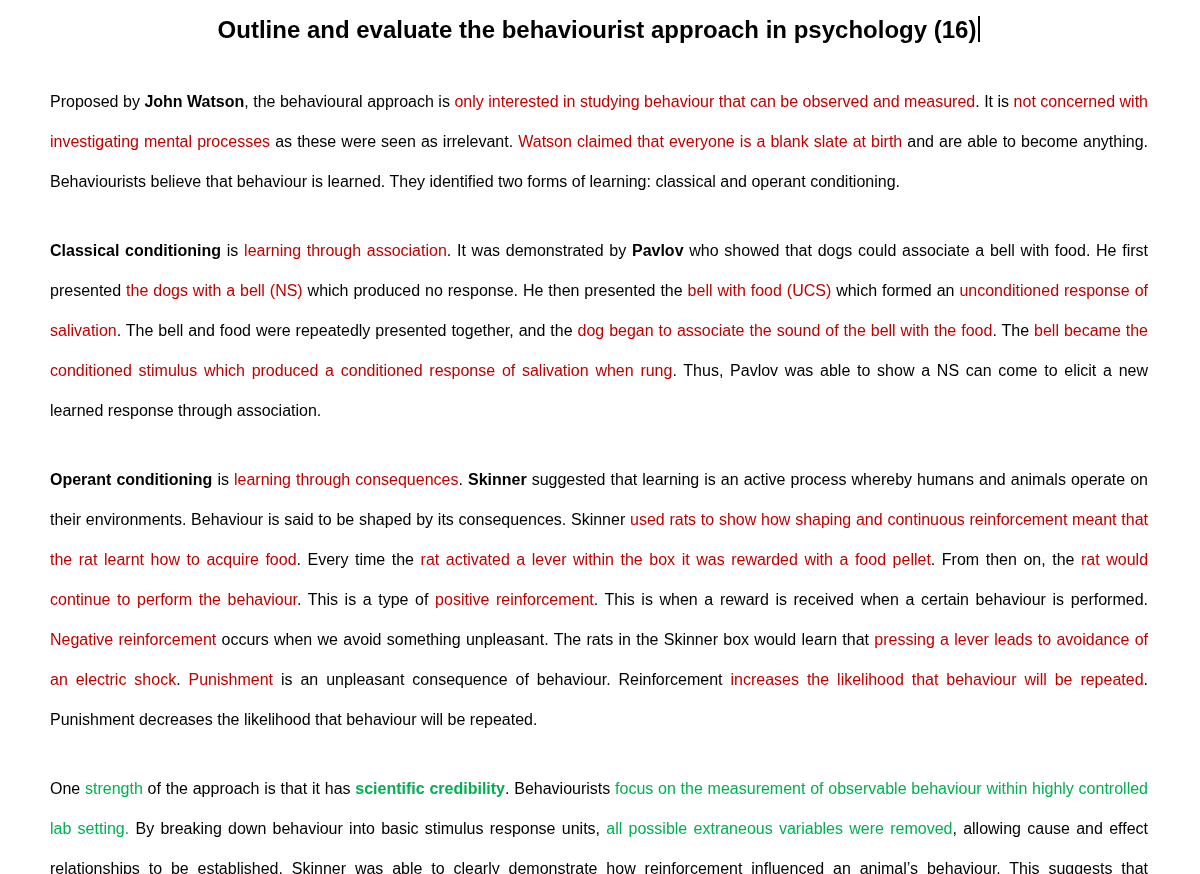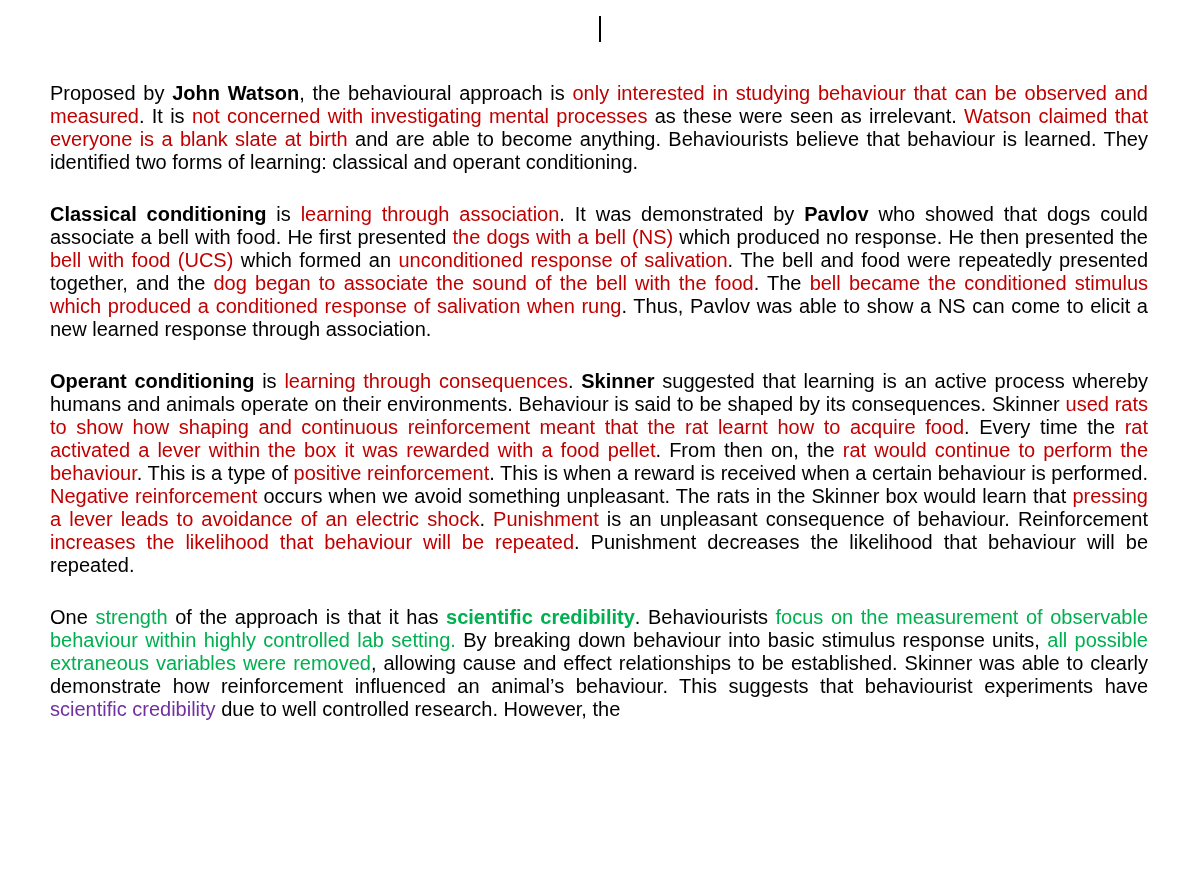--- a/index.html
+++ b/index.html
@@ -24,31 +24,31 @@
   }
   .caret {
     display: inline-block;
     width: 2px;
     height: 26px;
     background: #000000;
     vertical-align: -4px;
     margin-left: 2px;
   }
   .para {
-    font-size: 20px;
-    line-height: 23px;
+    font-size: 16px;
+    line-height: 40px;
     text-align: justify;
     margin-bottom: 29px;
   }
 </style>
 </head>
 <body>
 
 <div class="page">
-  <div class="title-row"><span class="caret"></span></div>
+  <div class="title-row"><span>Outline and evaluate the behaviourist approach in psychology (16)</span><span class="caret"></span></div>
 
   <p class="para"><span style="color: rgb(0, 0, 0);">Proposed by </span><span style="color: rgb(0, 0, 0); font-weight: 700;">John Watson</span><span style="color: rgb(0, 0, 0);">, the behavioural approach is </span><span style="color: rgb(192, 0, 0);">only interested in studying behaviour that can be observed and measured</span><span style="color: rgb(0, 0, 0);">. It is </span><span style="color: rgb(192, 0, 0);">not concerned with investigating mental processes</span><span style="color: rgb(0, 0, 0);"> as these were seen as irrelevant. </span><span style="color: rgb(192, 0, 0);">Watson claimed that everyone is a blank slate at birth</span><span style="color: rgb(0, 0, 0);"> and are able to become anything. Behaviourists believe that behaviour is learned. They identified two forms of learning: classical and operant conditioning.</span></p>
 
   <p class="para"><span style="color: rgb(0, 0, 0); font-weight: 700;">Classical conditioning</span><span style="color: rgb(0, 0, 0);"> is </span><span style="color: rgb(192, 0, 0);">learning through association</span><span style="color: rgb(0, 0, 0);">. It was demonstrated by </span><span style="color: rgb(0, 0, 0); font-weight: 700;">Pavlov</span><span style="color: rgb(0, 0, 0);"> who showed that dogs could associate a bell with food. He first presented </span><span style="color: rgb(192, 0, 0);">the dogs with a bell (NS)</span><span style="color: rgb(0, 0, 0);"> which produced no response. He then presented the </span><span style="color: rgb(192, 0, 0);">bell with food (UCS)</span><span style="color: rgb(0, 0, 0);"> which formed an </span><span style="color: rgb(192, 0, 0);">unconditioned response of salivation</span><span style="color: rgb(0, 0, 0);">. The bell and food were repeatedly presented together, and the </span><span style="color: rgb(192, 0, 0);">dog began to associate the sound of the bell with the food</span><span style="color: rgb(0, 0, 0);">. The </span><span style="color: rgb(192, 0, 0);">bell became the conditioned stimulus which produced a conditioned response of salivation when rung</span><span style="color: rgb(0, 0, 0);">. Thus, Pavlov was able to show a NS can come to elicit a new learned response through association.</span></p>
 
   <p class="para"><span style="color: rgb(0, 0, 0); font-weight: 700;">Operant conditioning</span><span style="color: rgb(0, 0, 0);"> is </span><span style="color: rgb(192, 0, 0);">learning through consequences</span><span style="color: rgb(0, 0, 0);">. </span><span style="color: rgb(0, 0, 0); font-weight: 700;">Skinner</span><span style="color: rgb(0, 0, 0);"> suggested that learning is an active process whereby humans and animals operate on their environments. Behaviour is said to be shaped by its consequences. Skinner </span><span style="color: rgb(192, 0, 0);">used rats to show how shaping and continuous reinforcement meant that the rat learnt how to acquire food</span><span style="color: rgb(0, 0, 0);">. Every time the </span><span style="color: rgb(192, 0, 0);">rat activated a lever within the box it was rewarded with a food pellet</span><span style="color: rgb(0, 0, 0);">. From then on, the </span><span style="color: rgb(192, 0, 0);">rat would continue to perform the behaviour</span><span style="color: rgb(0, 0, 0);">. This is a type of </span><span style="color: rgb(192, 0, 0);">positive reinforcement</span><span style="color: rgb(0, 0, 0);">. This is when a reward is received when a certain behaviour is performed.  </span><span style="color: rgb(192, 0, 0);">Negative reinforcement</span><span style="color: rgb(0, 0, 0);"> occurs when we avoid something unpleasant. The rats in the Skinner box would learn that </span><span style="color: rgb(192, 0, 0);">pressing a lever leads to avoidance of an electric shock</span><span style="color: rgb(0, 0, 0);">. </span><span style="color: rgb(192, 0, 0);">Punishment</span><span style="color: rgb(0, 0, 0);"> is an unpleasant consequence of behaviour. Reinforcement </span><span style="color: rgb(192, 0, 0);">increases the likelihood that behaviour will be repeated</span><span style="color: rgb(0, 0, 0);">. Punishment decreases the likelihood that behaviour will be repeated.</span></p>
 
   <p class="para"><span style="color: rgb(0, 0, 0);">One </span><span style="color: rgb(0, 176, 80);">strength</span><span style="color: rgb(0, 0, 0);"> of the approach is that it has </span><span style="color: rgb(0, 176, 80); font-weight: 700;">scientific credibility</span><span style="color: rgb(0, 0, 0);">. Behaviourists </span><span style="color: rgb(0, 176, 80);">focus on the measurement of observable behaviour within highly controlled lab setting.</span><span style="color: rgb(0, 0, 0);"> By breaking down behaviour into basic stimulus response units, </span><span style="color: rgb(0, 176, 80);">all possible extraneous variables were removed</span><span style="color: rgb(0, 0, 0);">, allowing cause and effect relationships to be established. Skinner was able to clearly demonstrate how reinforcement influenced an animal’s behaviour. This suggests that behaviourist experiments have </span><span style="color: rgb(112, 48, 160);">scientific credibility</span><span style="color: rgb(0, 0, 0);"> due to well controlled research. However, the</span></p>
 </div>
 

